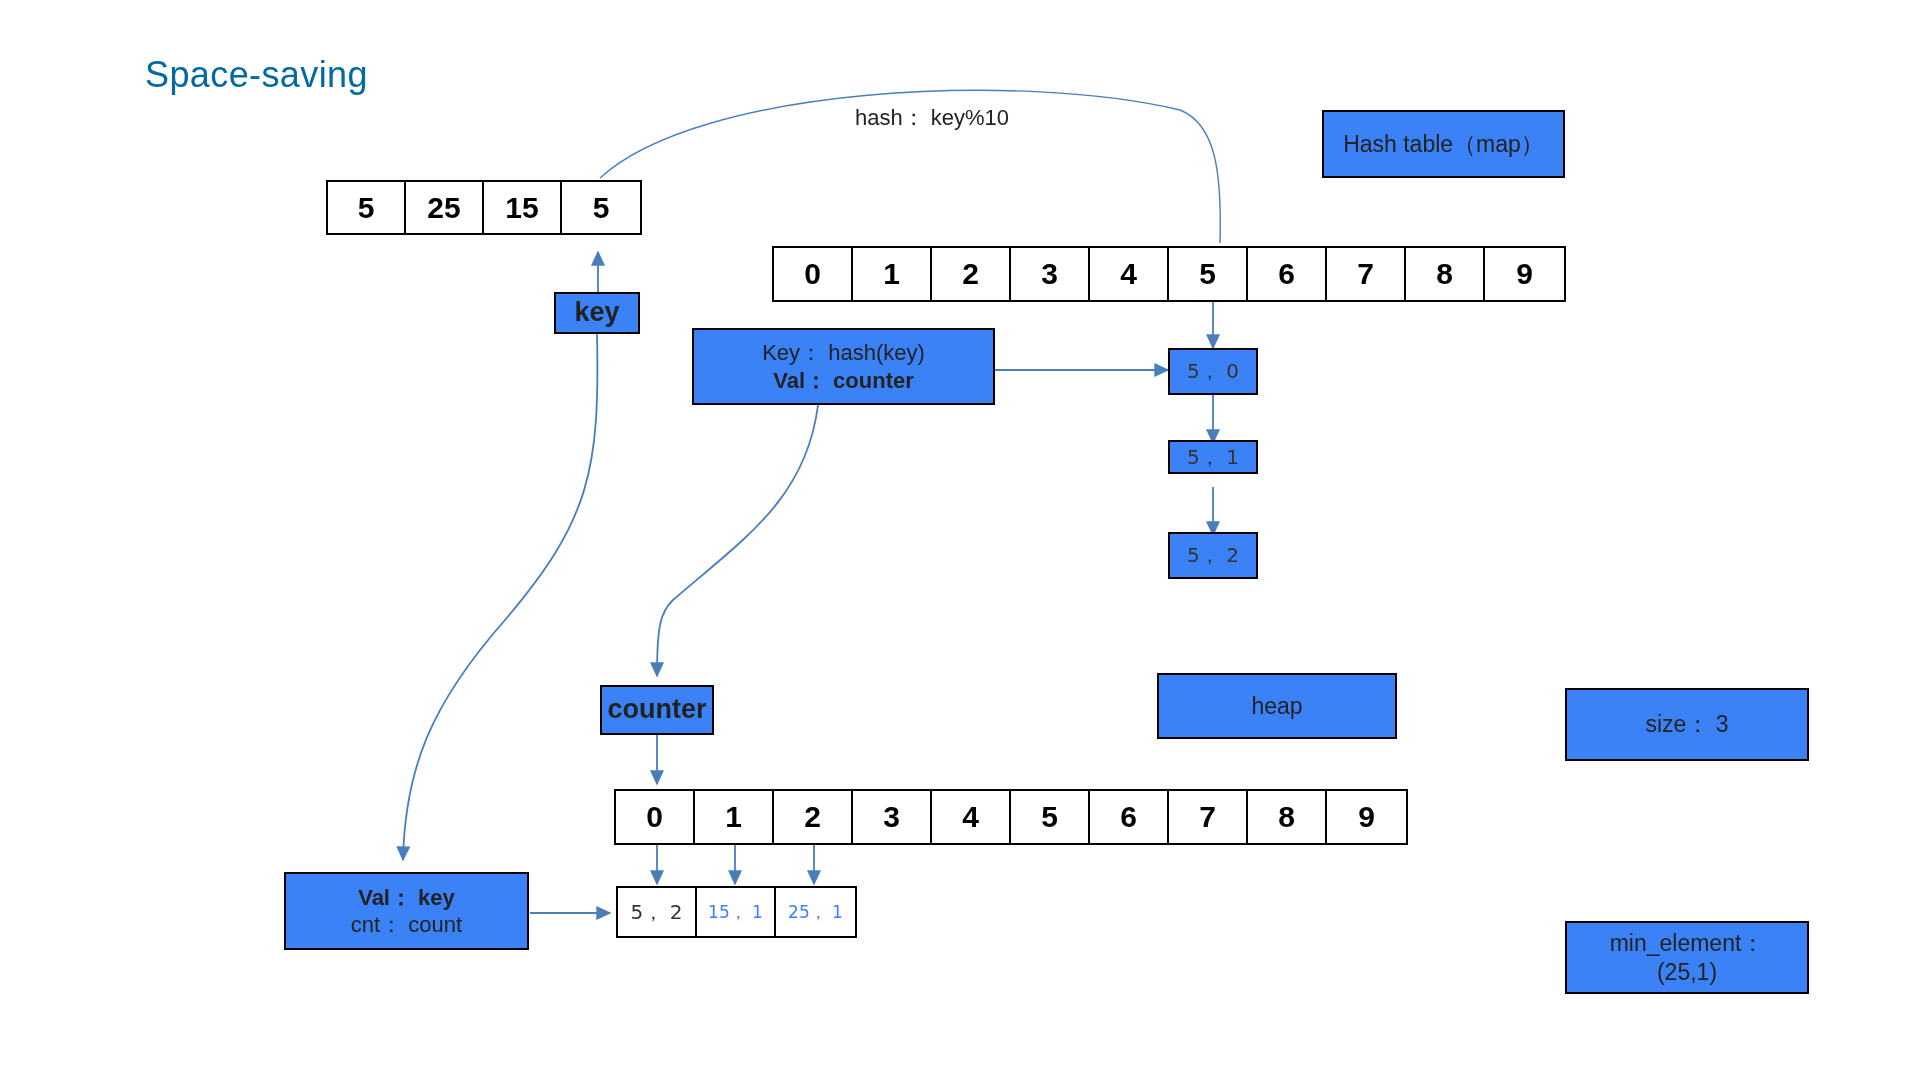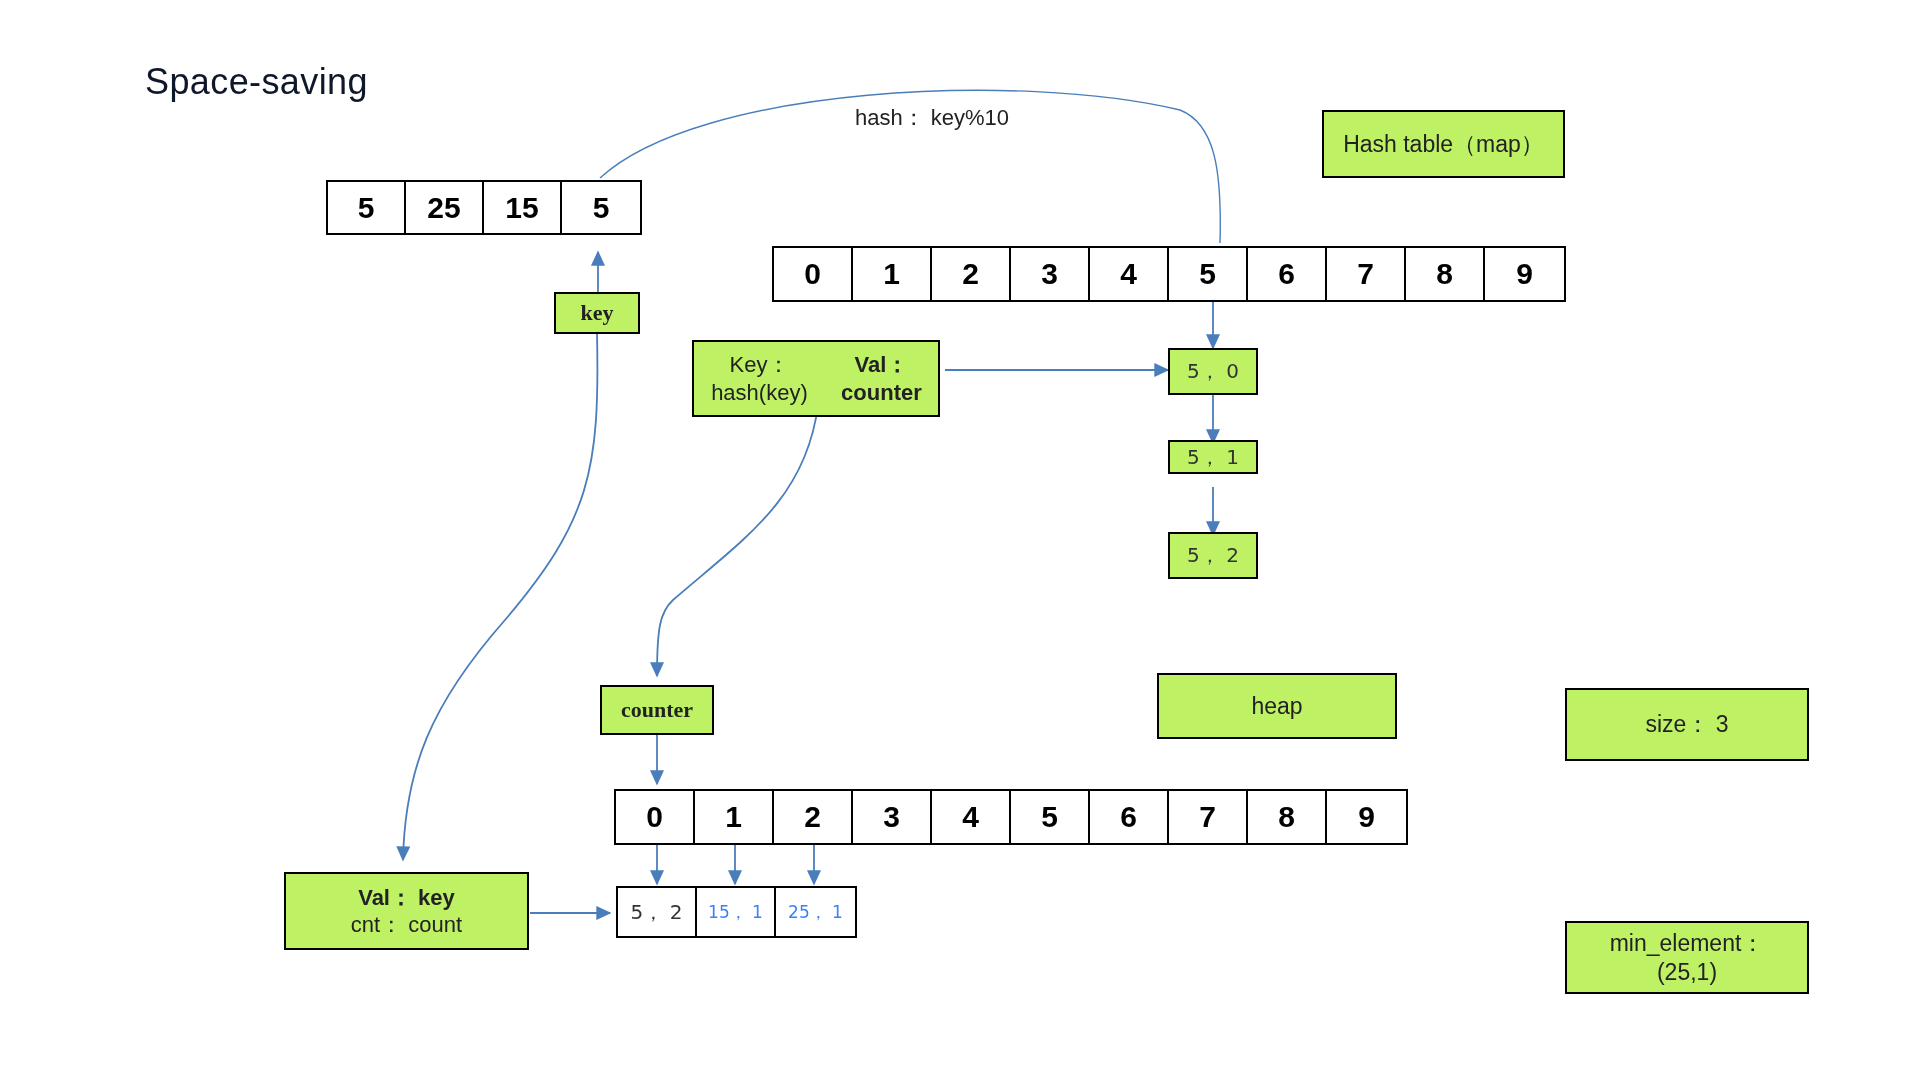--- a/index.html
+++ b/index.html
@@ -1,40 +1,40 @@
 <!DOCTYPE html>
 <html><head>
 <meta charset="utf-8">
 <style>
   html,body{margin:0;padding:0;background:#ffffff;}
   body{width:1920px;height:1080px;position:relative;overflow:hidden;
        font-family:"Liberation Sans","DejaVu Sans",sans-serif;color:#000;}
   #stage{position:absolute;left:0;top:0;width:1920px;height:1080px;}
   svg.wires{position:absolute;left:0;top:0;width:1920px;height:1080px;pointer-events:none;}
 
-  .title{position:absolute;font-size:36px;letter-spacing:.4px;color:#0f172a;white-space:nowrap;margin-top:7px;}
+  .title{position:absolute;font-size:36px;letter-spacing:.4px;color:#0369a1;white-space:nowrap;}
 
   
-  .box{position:absolute;box-sizing:border-box;border:2.5px solid #000;background:#bef264;
-       display:flex;align-items:center;justify-content:center;text-align:center;line-height:1.25;}
+  .box{position:absolute;box-sizing:border-box;border:2.5px solid #000;background:#3b82f6;
+       display:flex;align-items:center;justify-content:center;text-align:right;line-height:1.25;}
 
   
   .array{position:absolute;display:flex;box-sizing:border-box;border:2.5px solid #000;background:#fff;}
   .array .cell{box-sizing:border-box;border-right:2.5px solid #000;display:flex;align-items:center;
                justify-content:center;background:#fff;}
   .array .cell:last-child{border-right:none;}
 
   .big-num{font-size:30px;font-weight:bold;color:#000;}
   .node-txt{font-size:20px;color:#333;font-family:"DejaVu Sans",sans-serif;}
   .small-node-txt{font-size:17px;color:#3b82f6;font-family:"DejaVu Sans",sans-serif;}
 
   .lbl-blue{color:#1f7bc1;font-weight:bold;}
   .lbl-red{color:#ff0000;font-weight:bold;}
 
-  .plain{font-size:22px;color:#222;font-family:Liberation Serif, serif;}
+  .plain{font-size:27px;color:#222;}
   .plain-2l{font-size:22px;color:#222;}
   .legend{font-size:23px;color:#222;}
   .hash-label{position:absolute;font-size:22px;color:#222;white-space:nowrap;}
 </style>
 </head>
 <body>
 
 <div id="stage">
 
   <svg class="wires" viewBox="0 0 1920 1080">
@@ -92,21 +92,21 @@
     </div>
     <div class="cell" style="width:78px;">
       <span class="big-num">5</span>
     </div>
   </div>
 
   <div class="box" style="left:554px;top:292px;width:86px;height:42px;">
     <span class="plain lbl-blue">key</span>
   </div>
 
-  <div class="box" style="left:692px;top:328px;width:248px;height:77px;flex-direction:row;margin-top:12px;">
+  <div class="box" style="left:692px;top:328px;width:303px;height:77px;flex-direction:column;">
     <div class="plain-2l">Key： hash(key)</div>
     <div class="plain-2l lbl-red">Val： counter</div>
   </div>
 
   <div class="array" style="left:772px;top:246px;height:56px;">
     <div class="cell" style="width:79px;">
       <span class="big-num">0</span>
       </div>
     <div class="cell" style="width:79px;">
       <span class="big-num">1</span>

